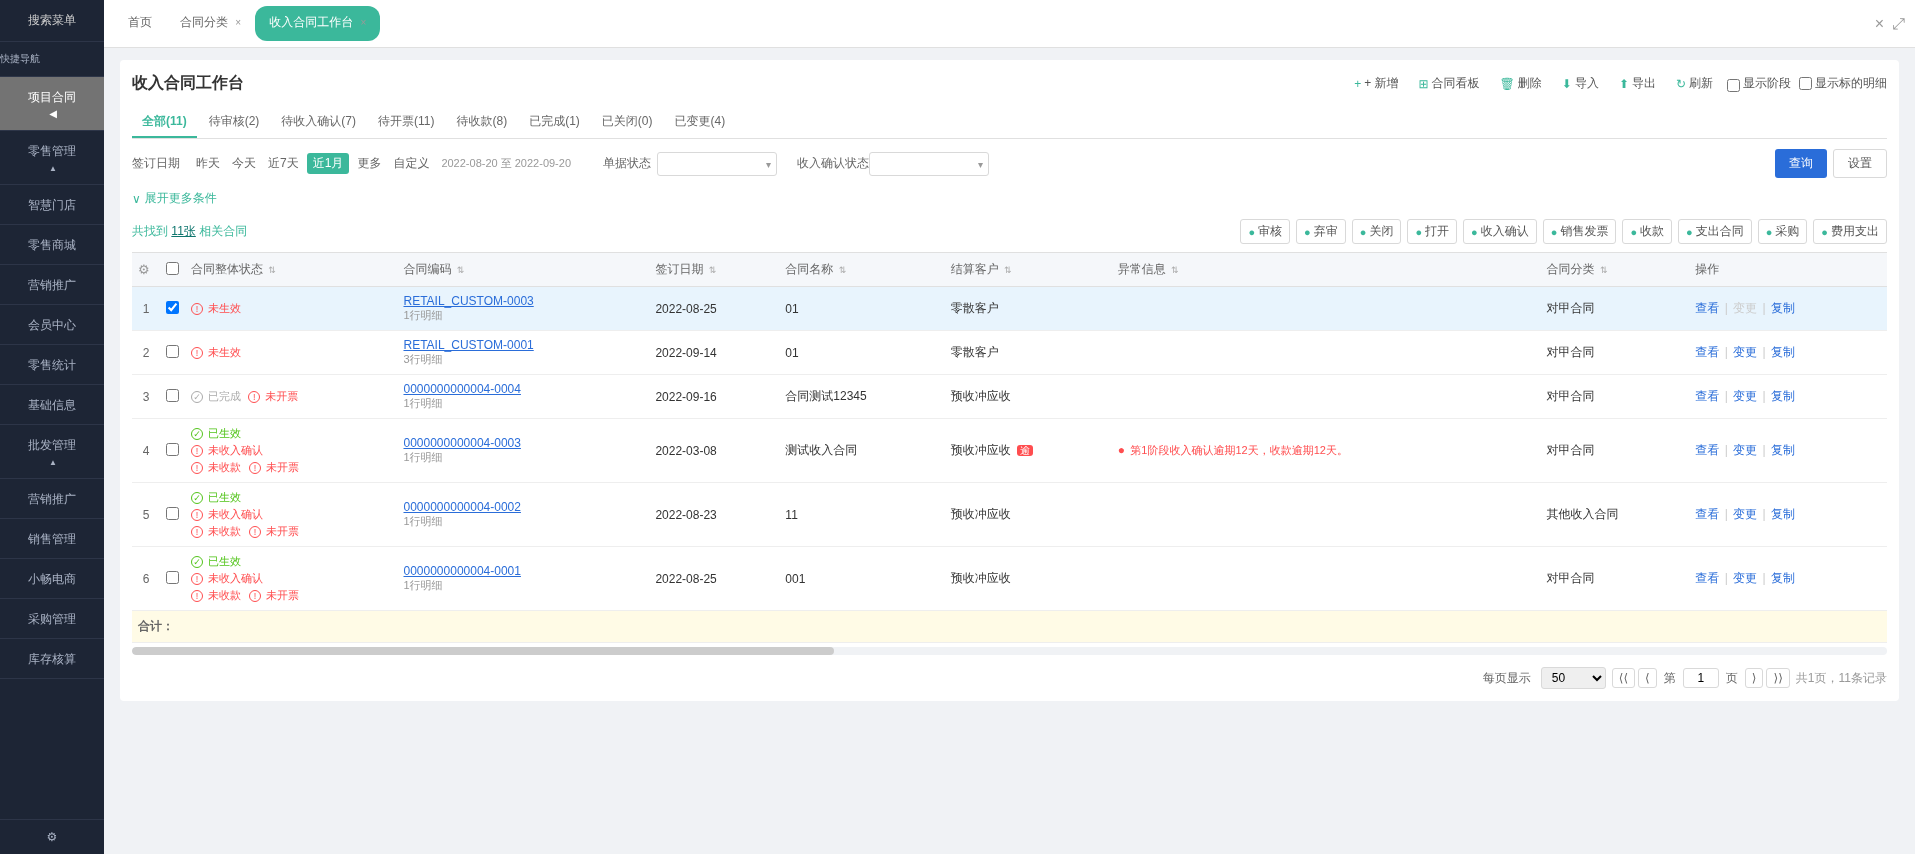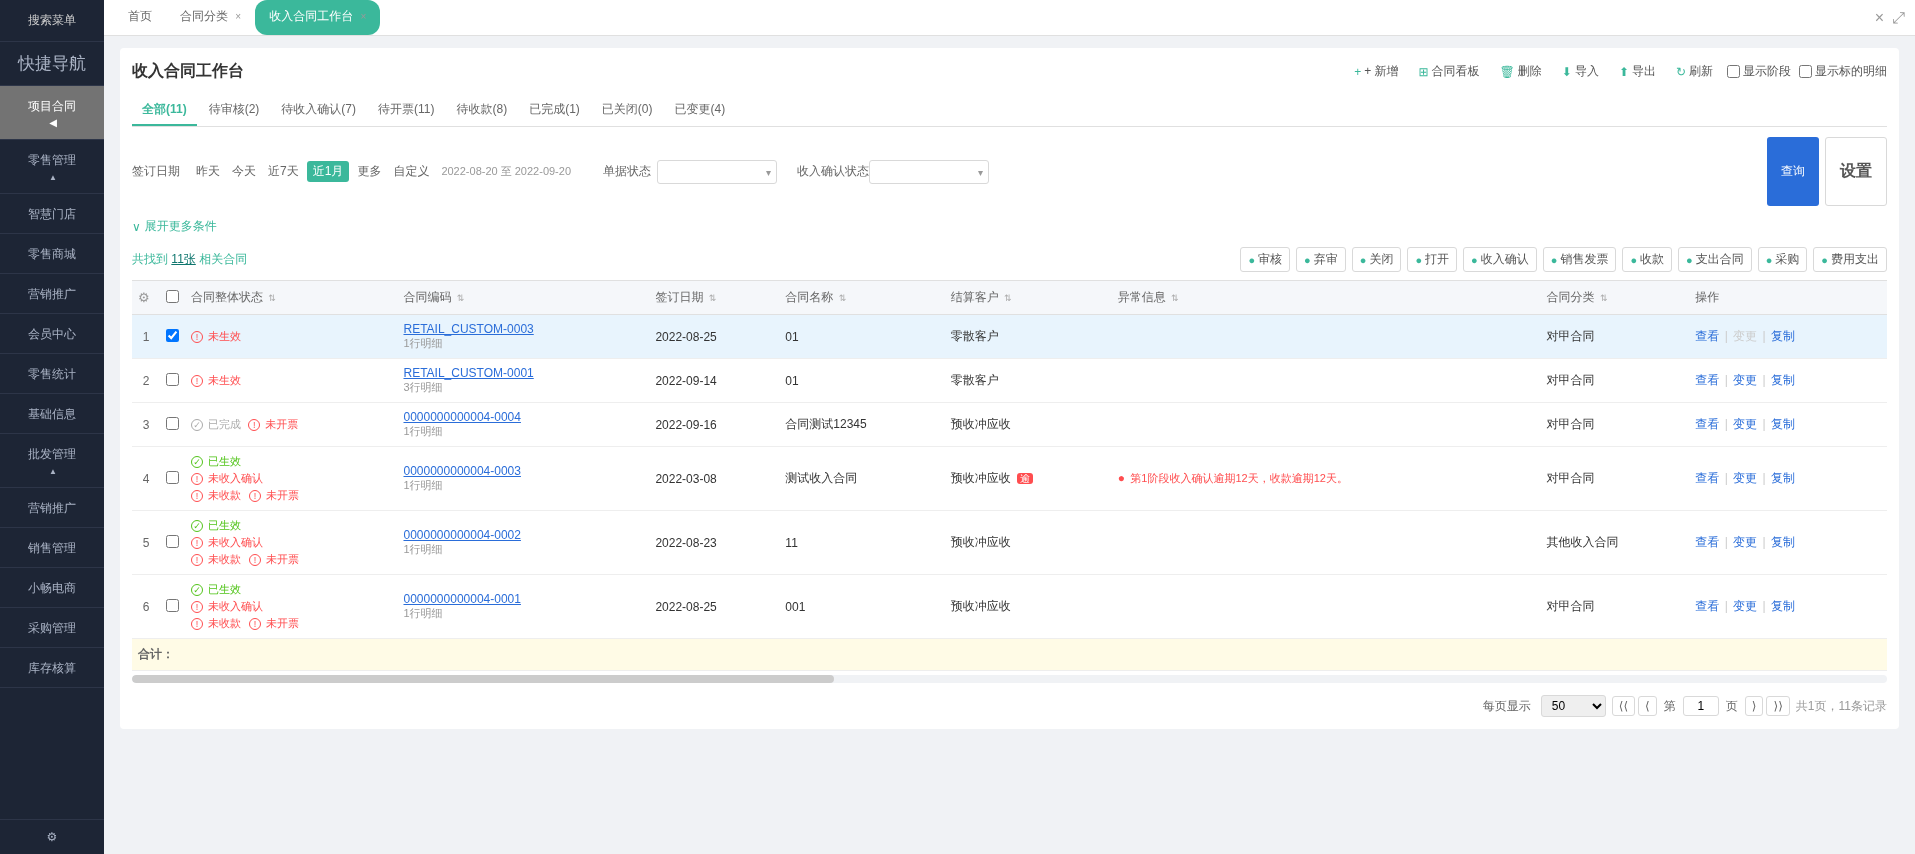--- a/index.html
+++ b/index.html
@@ -11,21 +11,21 @@
     .sidebar-item { padding: 10px 0; text-align: center; font-size: 12px; color: #aab3c5; cursor: pointer; border-bottom: 1px solid #2d3548; }
     .sidebar-item.active { background: #737373; color: #fff; }
     .sidebar-item-label { display: block; margin-top: 2px; }
     .sidebar-arrow { font-size: 8px; margin-left: 2px; }
     .sidebar-bottom { margin-top: auto; padding: 10px 0; text-align: center; color: #aab3c5; border-top: 1px solid #2d3548; cursor: pointer; }
 
     
     .main { flex: 1; display: flex; flex-direction: column; height: 100%; overflow: hidden; }
 
     
-    .tab-bar { background: #fff; border-bottom: 1px solid #e0e0e0; display: flex; align-items: center; padding: 0 10px; height: 36px; flex-shrink: 0; }
+    .tab-bar { background: #fff; border-bottom: 1px solid #e0e0e0; display: flex; align-items: center; padding: 0 10px; height: 48px; flex-shrink: 0; }
     .tab { padding: 8px 14px; font-size: 12px; color: #666; cursor: pointer; border-bottom: 2px solid transparent; }
     .tab.active { color: #fff; background: #3bb89b; border-radius: 12px; }
     .tab-close { margin-left: 4px; color: #999; font-size: 10px; cursor: pointer; }
     .tab-bar-right { margin-left: auto; display: flex; align-items: center; gap: 8px; color: #999; font-size: 14px; cursor: pointer; }
 
     
     .page-content { flex: 1; padding: 12px 16px; overflow: auto; background: #f0f2f5; }
 
     
     .page-header { display: flex; align-items: center; justify-content: space-between; margin-bottom: 12px; }
@@ -46,21 +46,21 @@
     .filter-row { display: flex; align-items: center; gap: 12px; margin-bottom: 8px; flex-wrap: wrap; }
     .filter-label { font-size: 12px; color: #666; }
     .filter-date-opts { display: flex; align-items: center; gap: 4px; }
     .filter-date-opt { font-size: 12px; color: #666; cursor: pointer; padding: 2px 4px; }
     .filter-date-opt.active { background: #3bb89b; color: #fff; border-radius: 3px; padding: 2px 6px; }
     .filter-date-range { font-size: 11px; color: #999; margin-left: 4px; }
     .filter-select { border: 1px solid #d9d9d9; border-radius: 3px; padding: 4px 20px 4px 8px; font-size: 12px; color: #666; background: #fff; min-width: 120px; appearance: none; cursor: pointer; position: relative; }
     .filter-select-wrap { position: relative; display: inline-block; }
     .filter-select-wrap::after { content: "▾"; position: absolute; right: 6px; top: 50%; transform: translateY(-50%); color: #999; pointer-events: none; font-size: 10px; }
     .filter-btn-query { background: #2a6dd9; color: #fff; border: none; border-radius: 3px; padding: 5px 14px; font-size: 12px; cursor: pointer; }
-    .filter-btn-set { background: #fff; color: #555; border: 1px solid #d9d9d9; border-radius: 3px; padding: 23px 14px; font-size: 16px; cursor: pointer; font-weight: bold; }
+    .filter-btn-set { background: #fff; color: #555; border: 1px solid #d9d9d9; border-radius: 3px; padding: 5px 14px; font-size: 12px; cursor: pointer; }
     .expand-more { display: flex; align-items: center; gap: 4px; font-size: 12px; color: #3bb89b; cursor: pointer; margin: 0 auto; padding: 4px 0; }
 
     
     .action-bar { display: flex; align-items: center; gap: 6px; margin-bottom: 8px; flex-wrap: wrap; }
     .action-count { font-size: 12px; color: #666; margin-right: auto; }
     .action-count span { color: #3bb89b; }
     .action-btn { display: flex; align-items: center; gap: 3px; font-size: 12px; color: #555; cursor: pointer; padding: 3px 7px; border: 1px solid #d9d9d9; border-radius: 3px; background: #fff; }
     .action-btn .icon { font-size: 11px; }
 
     
@@ -107,21 +107,21 @@
     input[type="checkbox"] { cursor: pointer; }
 
     .col-sort { color: #aaa; font-size: 9px; margin-left: 2px; }
     .col-gear { font-size: 13px; color: #999; cursor: pointer; }
   </style>
 </head>
 <body>
 
 <div class="sidebar">
   <div class="sidebar-search">搜索菜单</div>
-  <div class="sidebar-item" style="border-bottom:1px solid #2d3548; padding:10px 0; font-size:17px; text-align:center; color:#aab3c5;">
+  <div class="sidebar-item" style="border-bottom:1px solid #2d3548; padding:10px 0; font-size:10px; text-align:left; color:#aab3c5;">
     <span>快捷导航</span>
   </div>
   <div class="sidebar-item active">
     <span class="sidebar-item-label">项目合同</span>
     <span style="font-size:10px;color:#fff;margin-left:2px;">◀</span>
   </div>
   <div class="sidebar-item">
     <span class="sidebar-item-label">零售管理</span>
     <span class="sidebar-arrow">▲</span>
   </div>
@@ -210,21 +210,21 @@
             <span>导入</span>
           </div>
           <div class="toolbar-btn">
             <span class="icon">⬆</span>
             <span>导出</span>
           </div>
           <div class="toolbar-btn">
             <span class="icon">↻</span>
             <span>刷新</span>
           </div>
-          <label style="display:flex;align-items:center;gap:3px;font-size:12px;color:#555;cursor:pointer;">
+          <label style="display:flex;align-items:flex-end;gap:3px;font-size:12px;color:#555;cursor:pointer;">
             <input type="checkbox" style="">
             <span>显示阶段</span>
           </label>
           <label style="display:flex;align-items:center;gap:3px;font-size:12px;color:#555;cursor:pointer;">
             <input type="checkbox" style="">
             <span>显示标的明细</span>
           </label>
         </div>
       </div>
 

